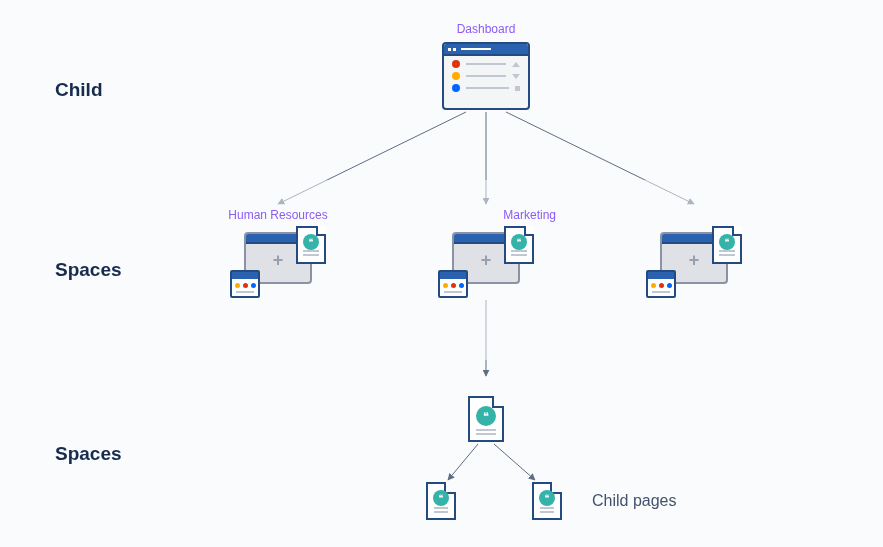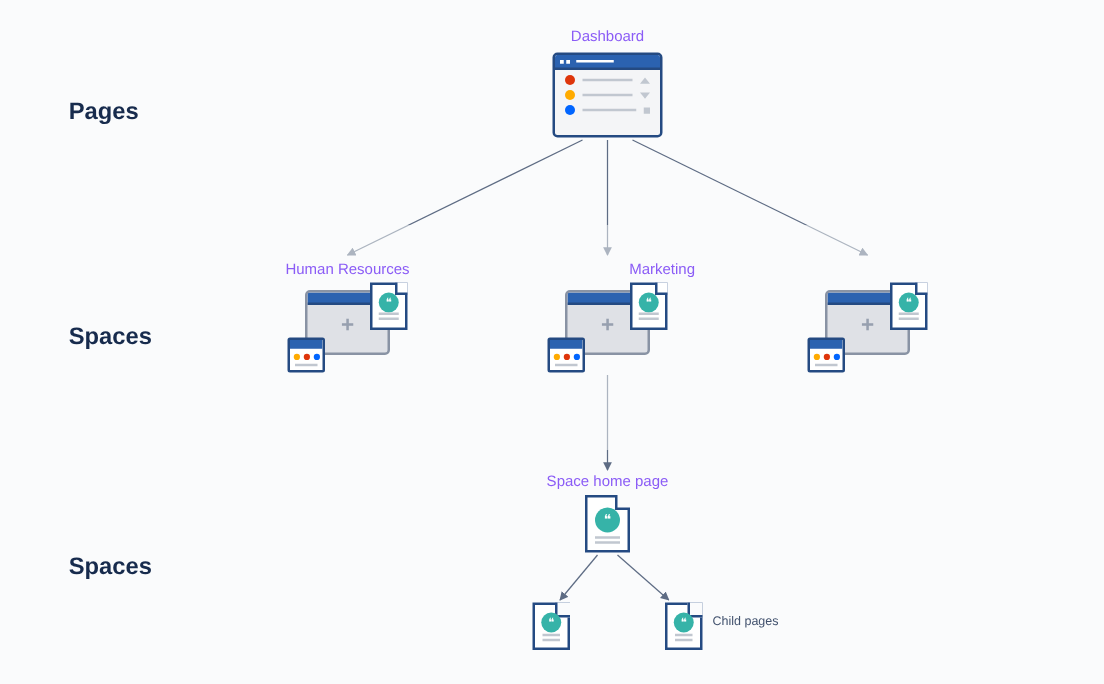--- a/index.html
+++ b/index.html
@@ -167,21 +167,21 @@
   }
   .page-doc .bars {
     position:absolute; bottom:5px; left:6px; right:6px;
     display:flex;flex-direction:column;gap:2px;
   }
   .page-doc .bars div {height:2px;background:#c1c7d0;}
 
   svg.lines { position:absolute; inset:0; width:100%; height:100%; pointer-events:none;}
   .side-label {
     position:absolute;
-    font-size:10px; color:#42526e;
+    font-size:16px; color:#42526e;margin-left:22px;
   }
 </style>
 </head>
 <body>
 
 <div class="diagram">
 
   <svg class="lines">
     <defs>
       <marker id="arr" viewBox="0 0 10 10" refX="9" refY="5" markerWidth="7" markerHeight="7" orient="auto">
@@ -193,21 +193,21 @@
     <line x1="486" y1="112" x2="486" y2="204" stroke="#5e6c84" stroke-width="1" marker-end="url(#arr)"></line>
     <line x1="506" y1="112" x2="694" y2="204" stroke="#5e6c84" stroke-width="1" marker-end="url(#arr)"></line>
 
     <line x1="486" y1="300" x2="486" y2="376" stroke="#5e6c84" stroke-width="1" marker-end="url(#arr)"></line>
 
     <line x1="478" y1="444" x2="448" y2="480" stroke="#5e6c84" stroke-width="1" marker-end="url(#arr)"></line>
     <line x1="494" y1="444" x2="535" y2="480" stroke="#5e6c84" stroke-width="1" marker-end="url(#arr)"></line>
   </svg>
 
   <div class="band band-global">
-    <div class="band-label">Pages</div>
+    <div class="band-label">Child</div>
     <div class="node-label" style="left:486px; top:22px;">Dashboard</div>
     <div class="dashboard-icon" style="left:442px; top:42px;">
       <div class="win">
         <div class="win-bar">
             <span class="win-bar-dot"></span>
             <span class="win-bar-dot"></span>
             <span class="win-bar-line"></span>
           </div>
         <div class="dash-row">
             <span class="dash-dot" style="background:#de350b"></span>
@@ -298,21 +298,20 @@
             <span style="background:#0065ff"></span>
           </div>
           <div class="card-mini-line"></div>
         </div>
     </div>
   </div>
 
   <div class="band band-pages">
     <div class="band-label">Spaces</div>
 
-    <div class="node-label" style="left:486px; top:18px;">Space home page</div>
     <div class="page-doc" style="left:468px; top:36px;">
       <div class="quote">❝</div>
         <div class="bars">
           <div></div>
           <div></div>
         </div>
     </div>
 
     <div class="page-doc" style="left:426px; top:122px; width:30px;height:38px;">
       <div class="quote" style="width:16px;height:16px;line-height:16px;font-size:9px;">❝</div>

